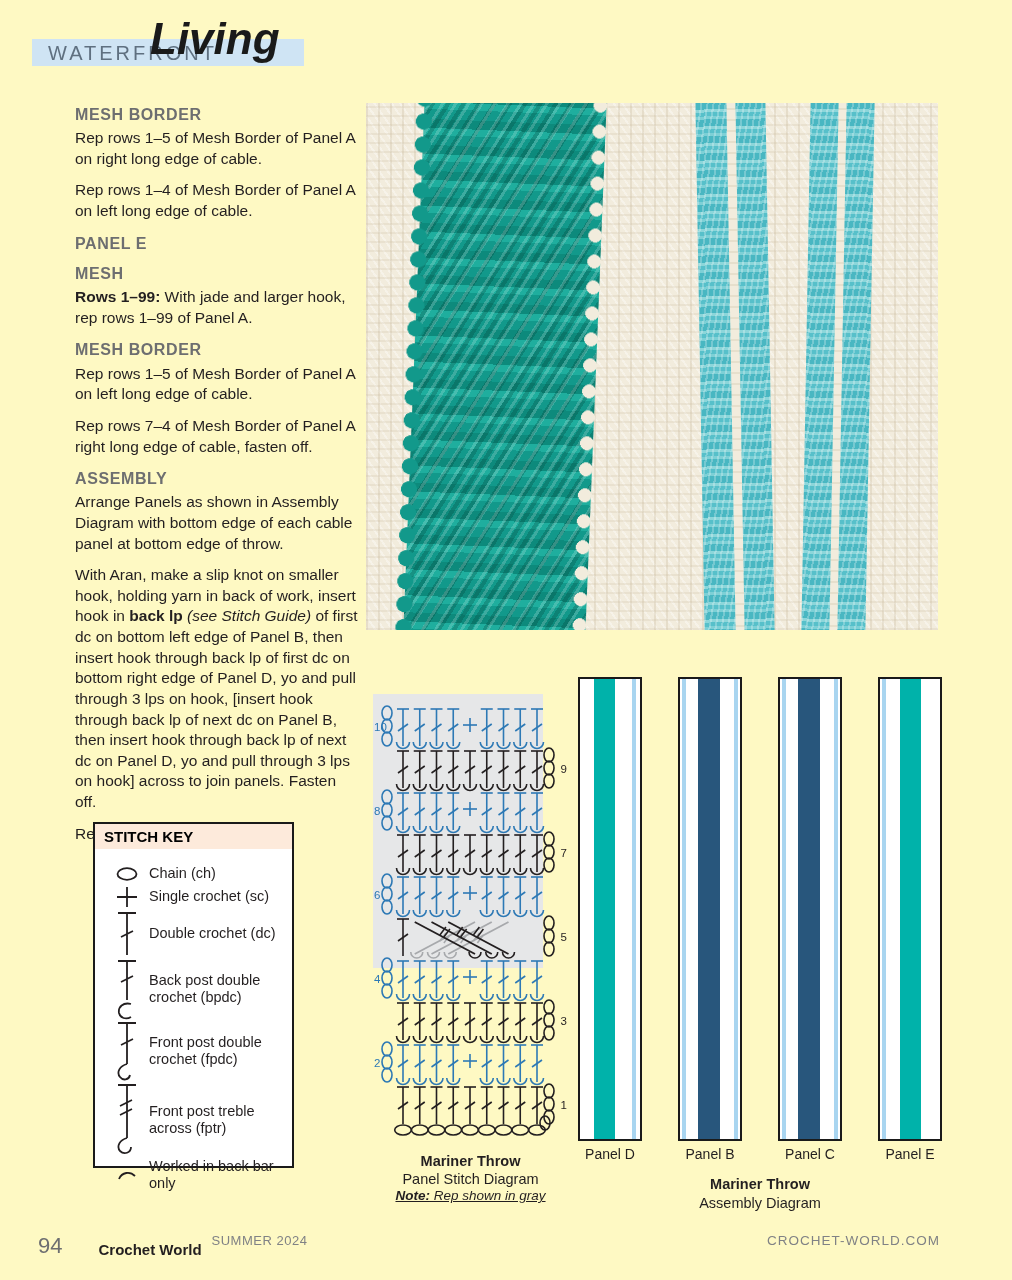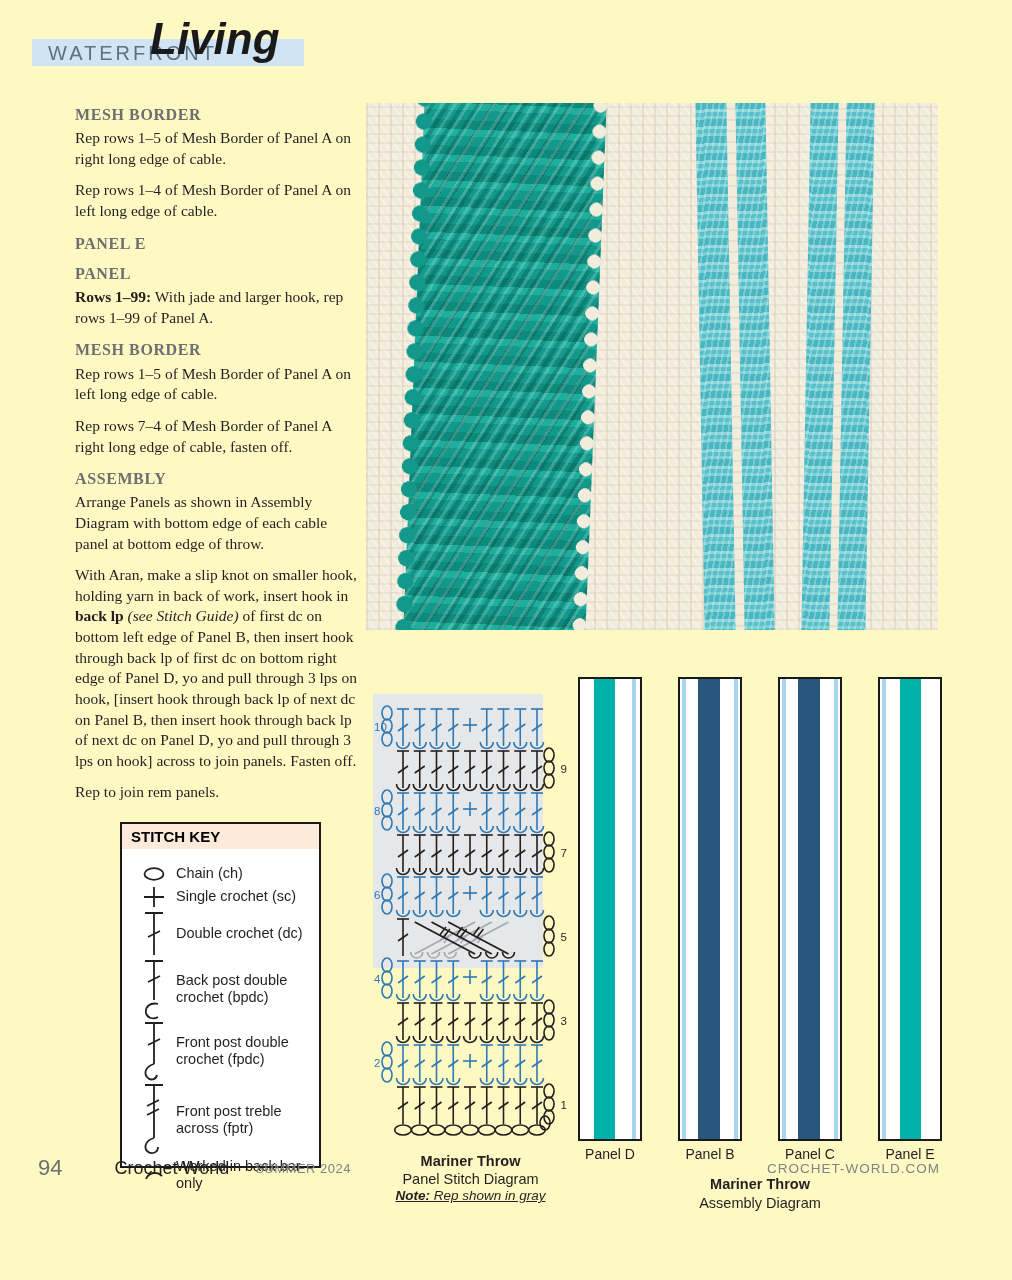--- a/index.html
+++ b/index.html
@@ -6,21 +6,21 @@
   .page{position:relative;width:1012px;height:1280px;background:#fef9c3;margin:0 auto;
         font-family:"Liberation Sans",sans-serif;color:#231f20;overflow:hidden;}
 
   
   .brand-band{position:absolute;left:32px;top:39px;width:272px;height:27px;background:#cfe4f4;}
   .brand-eyebrow{position:absolute;left:48px;top:42px;font-size:20px;letter-spacing:3px;color:#5f7080;}
   .brand-script{position:absolute;left:150px;top:14px;font-family:Liberation Sans, sans-serif;
                 font-style:italic;font-weight:bold;font-size:44px;color:#1a1a1a;}
 
   
-  .col-left{position:absolute;left:75px;top:104px;width:284px;font-size:15.5px;line-height:1.33;font-family:Liberation Serif, serif;}
+  .col-left{position:absolute;left:75px;top:104px;width:284px;font-size:15.5px;line-height:1.33;}
   .col-left h3{font-size:16px;font-weight:bold;color:#6d6e70;letter-spacing:.6px;margin:9px 0 3px;}
   .col-left h3:first-child{margin-top:0;}
   .col-left p{margin:0 0 11px;}
 
   
   .photo{position:absolute;left:366px;top:103px;width:572px;height:527px;overflow:hidden;
     background:
       repeating-linear-gradient(90deg, rgba(201,186,158,.30) 0 2px, transparent 2px 12px),
       repeating-linear-gradient(0deg, rgba(201,186,158,.22) 0 2px, transparent 2px 9px),
       repeating-linear-gradient(55deg, rgba(255,255,255,.35) 0 2px, transparent 2px 7px),
@@ -37,21 +37,21 @@
   .aqua{position:absolute;top:-6px;height:539px;
     background:
       repeating-linear-gradient(100deg, rgba(255,255,255,.25) 0 2px, transparent 2px 6px),
       repeating-linear-gradient(0deg, #49b7c2 0 7px, #7dd0d6 7px 10px, #57c0ca 10px 14px, #8cd6da 14px 17px);}
   .aqua::after{content:'';position:absolute;left:44%;width:13%;top:0;bottom:0;
       background:repeating-linear-gradient(0deg,#f2ecdd 0 9px,#e6dfcc 9px 11px);}
   .aqua1{left:334px;width:70px;transform:rotate(-1deg);}
   .aqua2{left:440px;width:64px;transform:rotate(1deg);}
 
   
-  .stitch-key{position:absolute;left:120px;top:822px;width:201px;height:346px;
+  .stitch-key{position:absolute;left:93px;top:822px;width:201px;height:346px;
       border:2px solid #1a1a1a;box-sizing:border-box;background:#fff;}
   .key-head{background:#fdeadb;font-weight:bold;font-size:15px;padding:4px 0 4px 9px;color:#000;}
   .key-items{display:flex;flex-direction:column;justify-content:space-between;
       padding:15px 6px 9px 10px;height:calc(100% - 40px);}
   .key-item{display:flex;align-items:center;}
   .key-icon{width:44px;display:flex;justify-content:center;flex:none;}
   .key-label{font-size:14.5px;line-height:1.2;}
 
   
   .stitch-diagram{position:absolute;left:373px;top:674px;width:195px;text-align:center;}
@@ -63,42 +63,42 @@
   
   .assembly{position:absolute;left:578px;top:677px;width:364px;}
   .panels{display:flex;justify-content:space-between;}
   .panel-wrap{width:64px;}
   .panel-bar{height:464px;border:2px solid #1a1a1a;box-sizing:border-box;display:flex;}
   .panel-label{text-align:center;font-size:14px;margin-top:5px;}
   .assembly-caption{text-align:center;margin-top:13px;font-size:14.5px;line-height:1.3;}
   .assembly-caption .t{font-weight:bold;}
 
   
-  .footer{position:absolute;left:38px;right:72px;top:1155px;display:flex;align-items:center;gap:16px;}
+  .footer{position:absolute;left:38px;right:72px;top:1233px;display:flex;align-items:flex-start;}
   .pg-num{font-size:22px;color:#6d6e70;}
-  .mag{font-size:18px;font-weight:normal;margin-left:36px;}
+  .mag{font-size:15px;font-weight:bold;margin-left:36px;margin-top:8px;}
   .issue{font-size:13px;color:#808285;margin-left:10px;letter-spacing:.5px;}
   .site{margin-left:auto;font-size:13.5px;color:#808285;letter-spacing:1px;}
 </style>
 </head>
 <body>
 
 <div class="page">
 
   <div class="brand-band"></div>
   <div class="brand-eyebrow">WATERFRONT</div>
   <div class="brand-script">Living</div>
 
   <div class="col-left">
     <h3>MESH BORDER</h3>
     <p>Rep rows 1–5 of Mesh Border of Panel A on right long edge of cable.</p>
     <p>Rep rows 1–4 of Mesh Border of Panel A on left long edge of cable.</p>
 
     <h3>PANEL E</h3>
-    <h3>PANEL</h3>
+    <h3>MESH</h3>
     <p><b>Rows 1–99:</b><span> With jade and larger hook, rep rows 1–99 of Panel A.</span></p>
 
     <h3>MESH BORDER</h3>
     <p>Rep rows 1–5 of Mesh Border of Panel A on left long edge of cable.</p>
     <p>Rep rows 7–4 of Mesh Border of Panel A right long edge of cable, fasten off.</p>
 
     <h3>ASSEMBLY</h3>
     <p>Arrange Panels as shown in Assembly Diagram with bottom edge of each cable panel at bottom edge of throw.</p>
     <p><span>With Aran, make a slip knot on smaller hook, holding yarn in back of work, insert hook in </span><b>back lp</b><i> (see Stitch Guide)</i><span> of first dc on bottom left edge of Panel B, then insert hook through back lp of first dc on bottom right edge of Panel D, yo and pull through 3 lps on hook, [insert hook through back lp of next dc on Panel B, then insert hook through back lp of next dc on Panel D, yo and pull through 3 lps on hook] across to join panels. Fasten off.</span></p>
     <p>Rep to join rem panels.</p>

